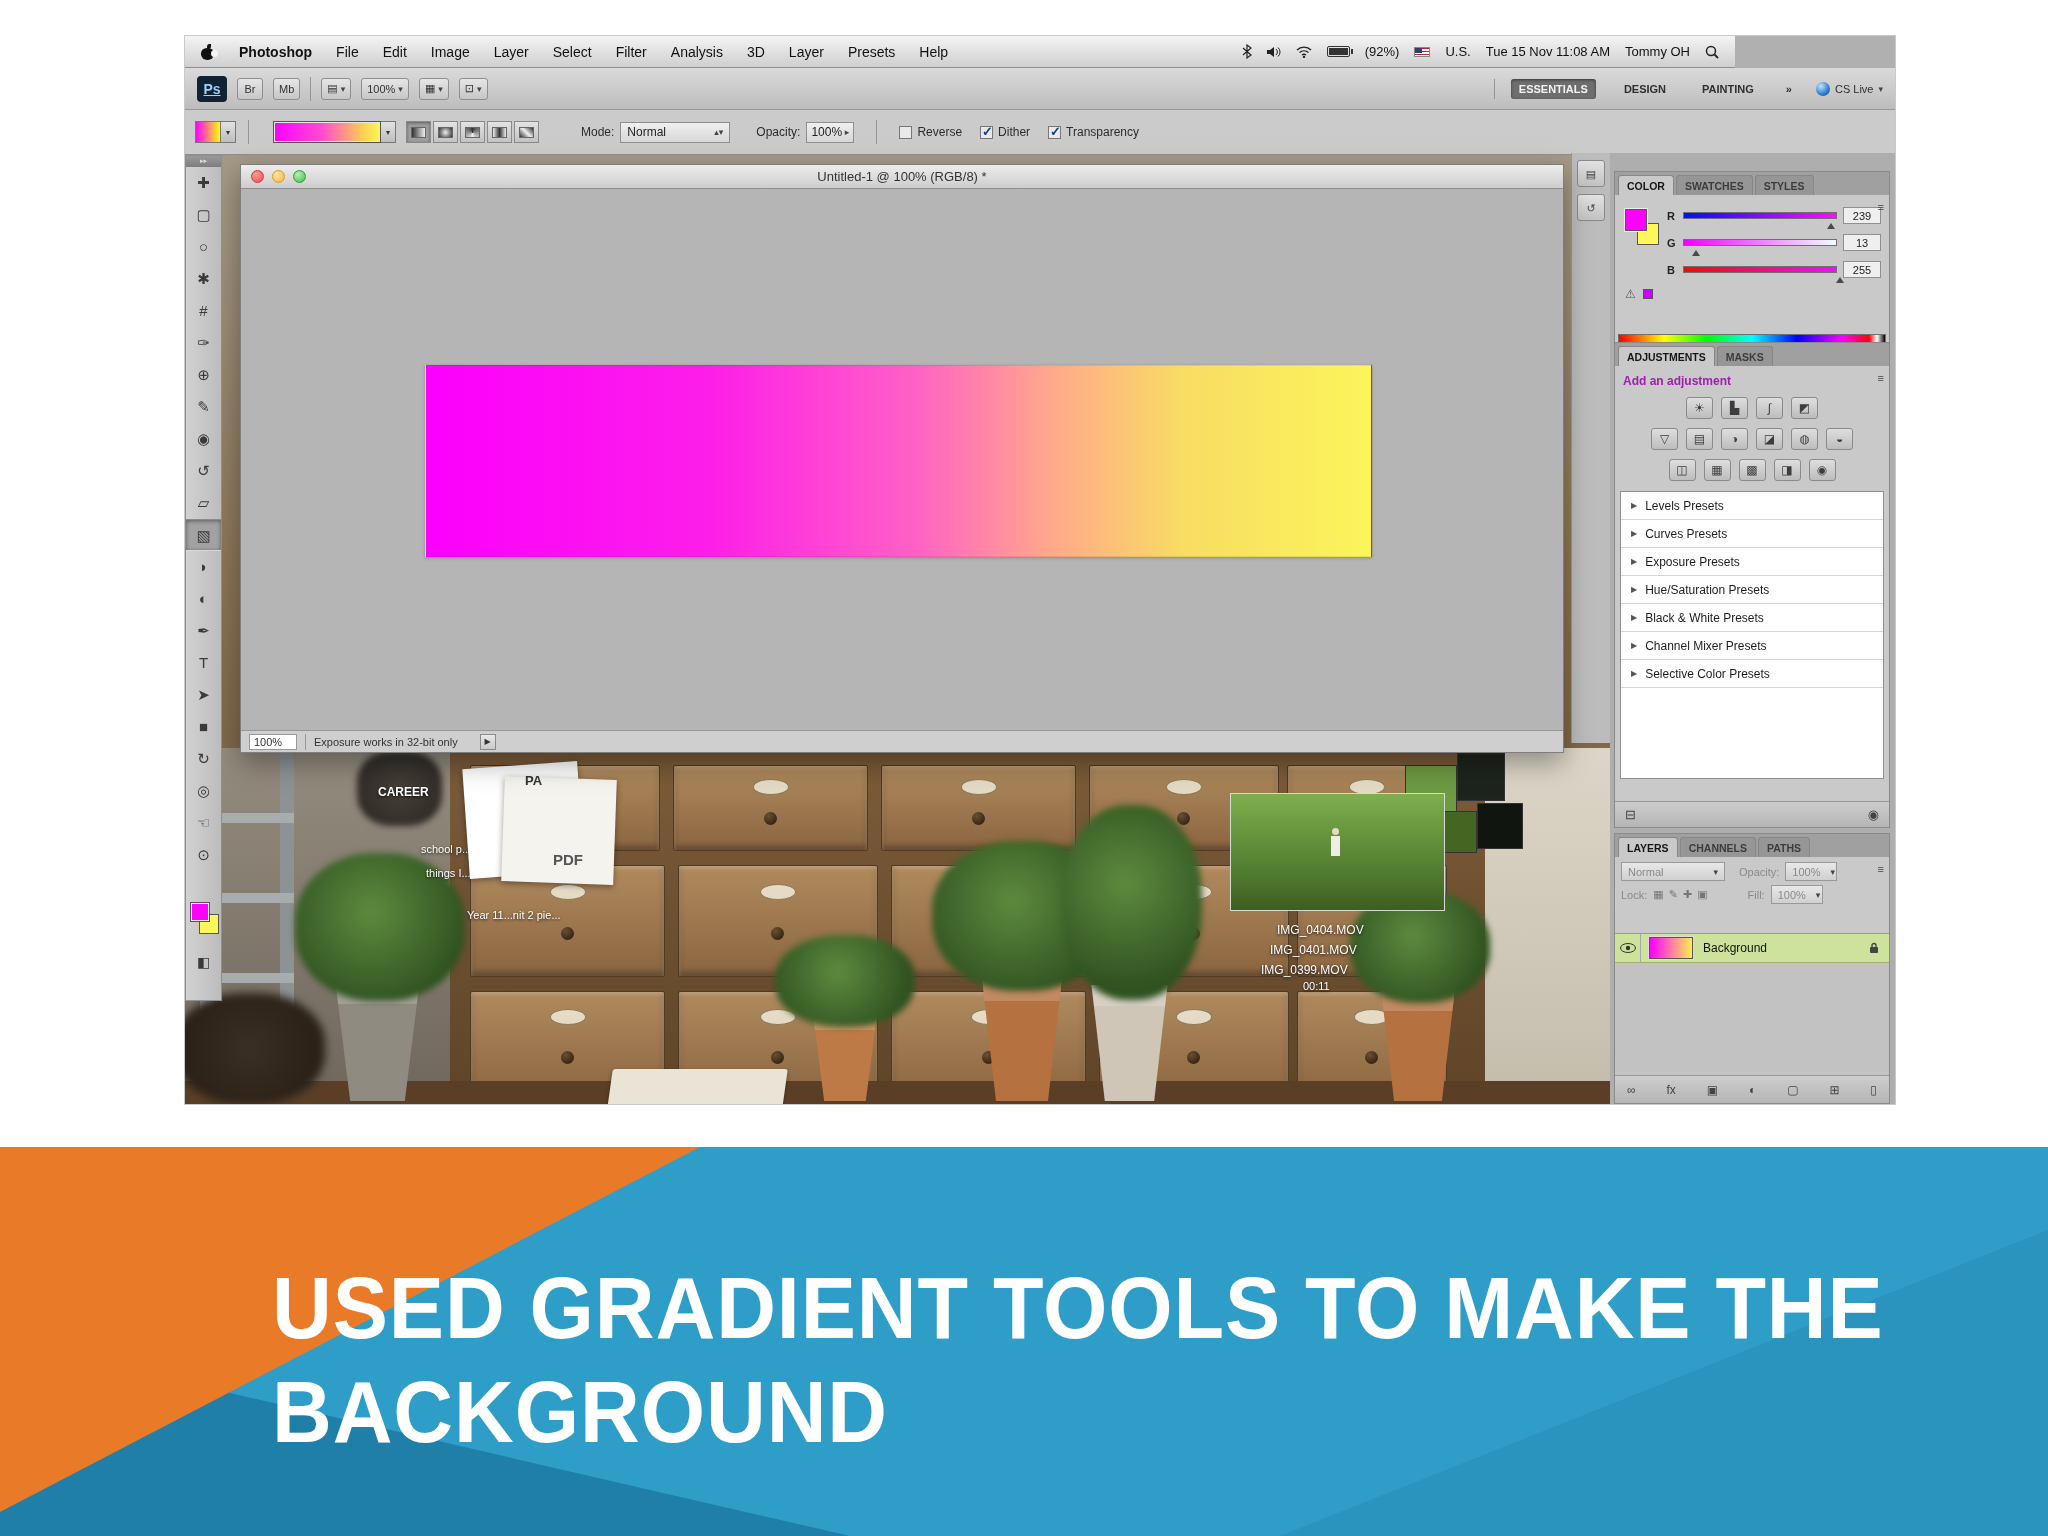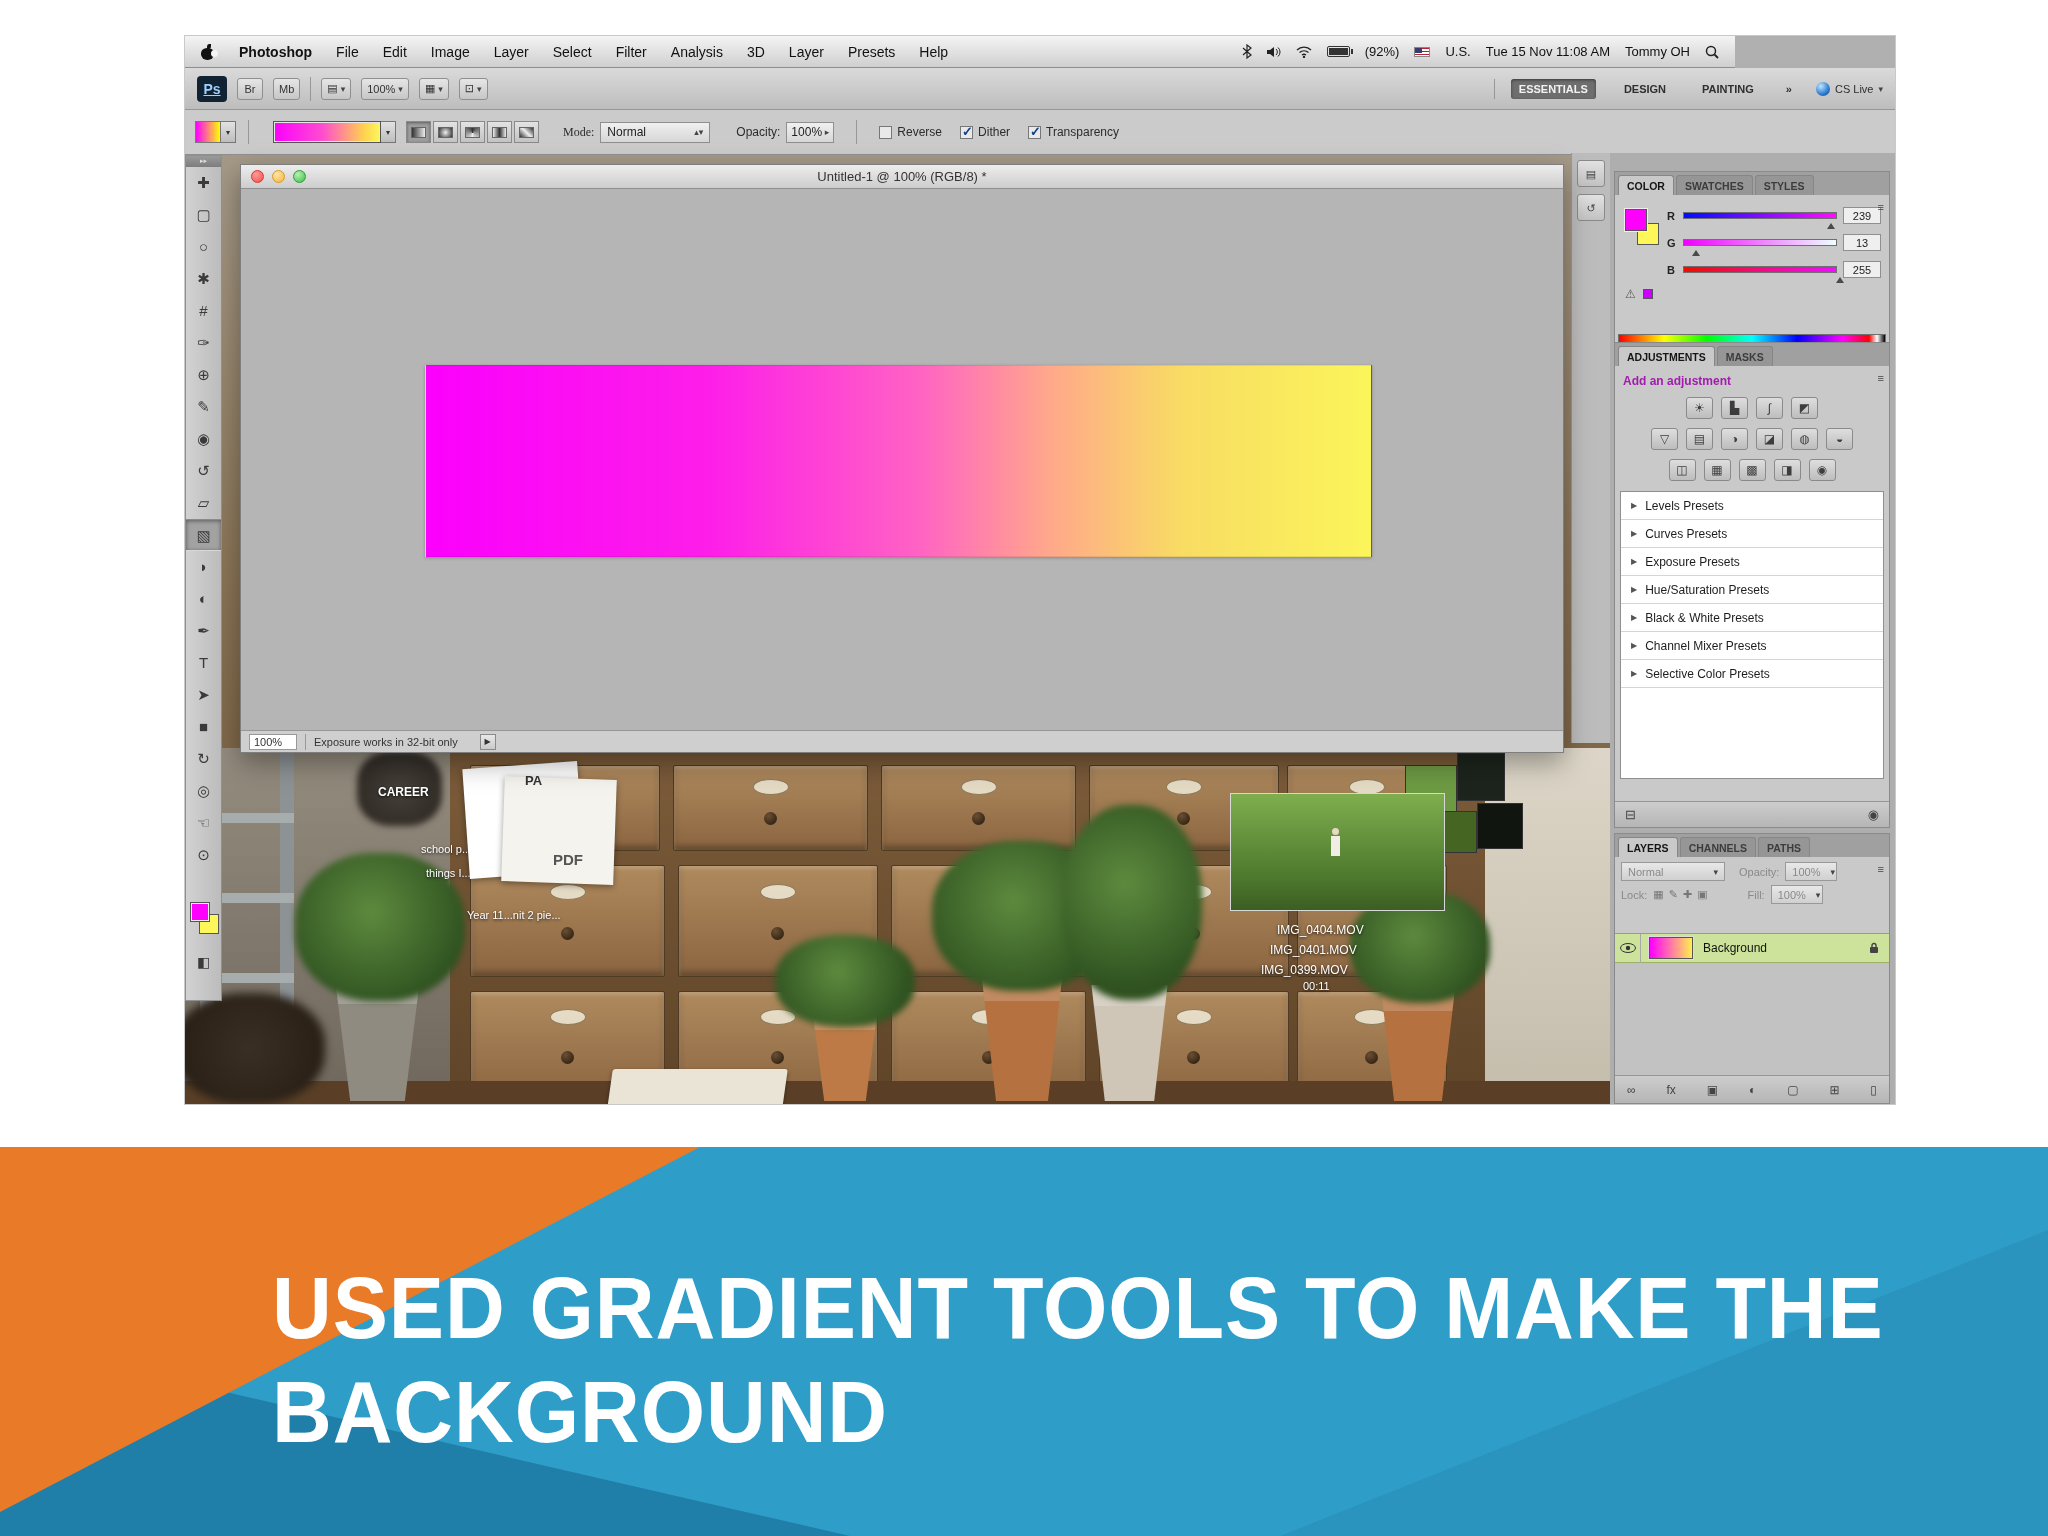--- a/index.html
+++ b/index.html
@@ -587,21 +587,21 @@
         <span class="gtype">
           <i style="background:conic-gradient(#333,#eee,#333)"></i>
         </span>
         <span class="gtype">
           <i style="background:linear-gradient(90deg,#eee,#333,#eee)"></i>
         </span>
         <span class="gtype">
           <i style="background:linear-gradient(45deg,#333,#eee,#333)"></i>
         </span>
       </span>
-    <span class="olabel" style="margin-left:24px;font-family:Liberation Serif, serif;">Mode:</span>
+    <span class="olabel" style="margin-left:42px;">Mode:</span>
     <span class="oselect" style="margin-left:6px;width:110px;justify-content:space-between;">
       <span>Normal</span>
         <span class="caret">▴▾</span>
     </span>
     <span class="olabel" style="margin-left:26px;">Opacity:</span>
     <span class="obox" style="margin-left:6px;">
       <span>100%</span>
         <span class="caret">▸</span>
     </span>
     <span class="vsep" style="margin-left:22px;"></span>

